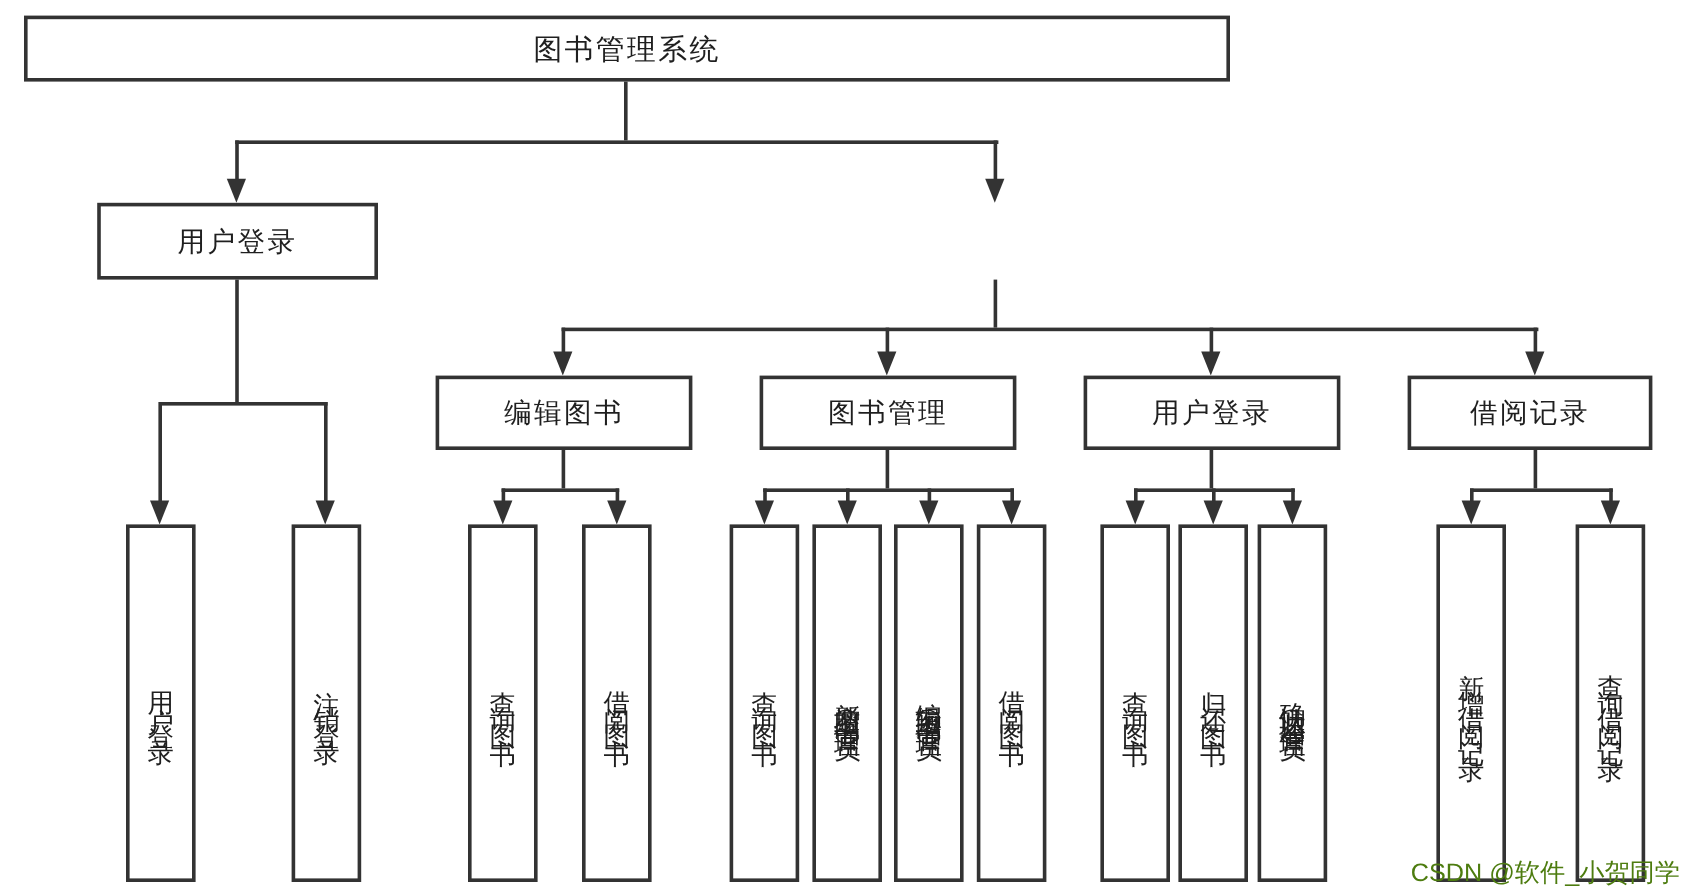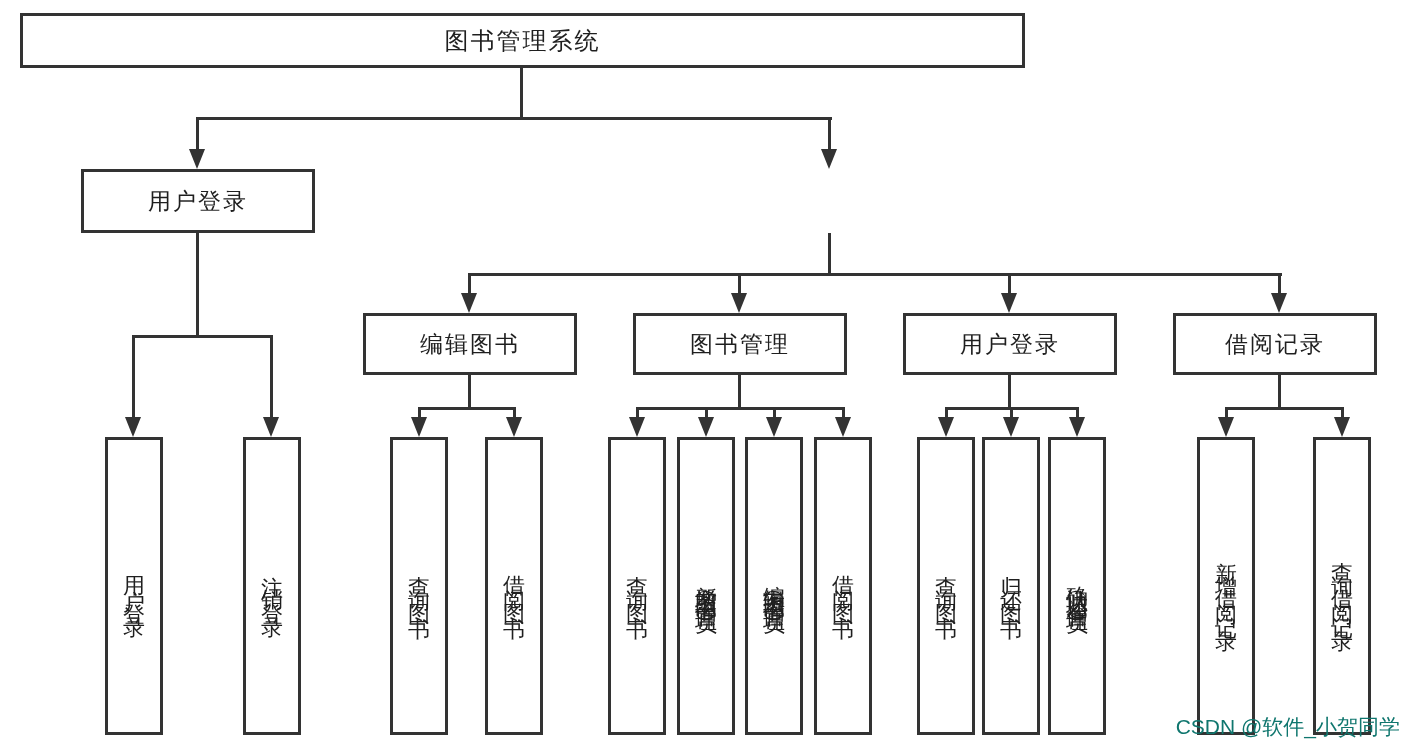--- a/index.html
+++ b/index.html
@@ -55,21 +55,21 @@
     border-left: 8px solid transparent;
     border-right: 8px solid transparent;
     border-top: 20px solid #333333;
   }
   
   .watermark {
     position: absolute;
     right: 5px;
     bottom: 6px;
     font-size: 21px;
-    color: #0f766e;
+    color: #4d7c0f;
     white-space: nowrap;
     z-index: 5;
   }
 </style>
 </head>
 <body>
 
 <div class="canvas">
 
   <div class="box h root-box" style="left:20px; top:13px; width:1005px; height:55px;">图书管理系统</div>

